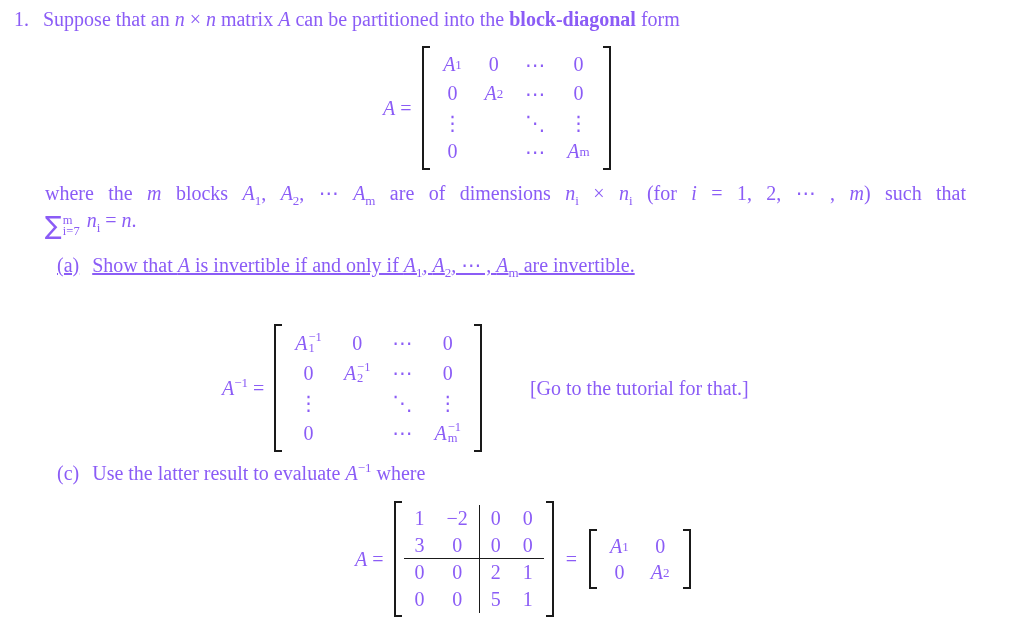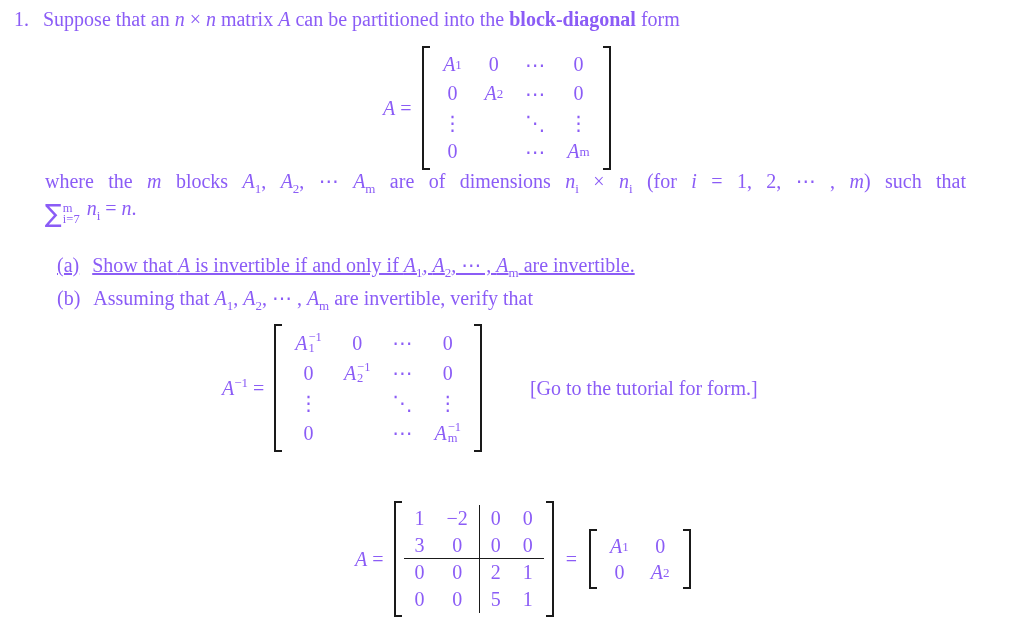--- a/index.html
+++ b/index.html
@@ -17,21 +17,21 @@
        vertical-align:-4px;margin-left:1px;}
   .sum{display:inline-flex;align-items:center;vertical-align:-7px;margin-right:2px;}
   .sigma{font-family:"DejaVu Sans",sans-serif;font-size:25px;line-height:22px;}
   .glyph{font-family:"DejaVu Sans","DejaVu Serif",sans-serif;}
 
   
   .line1{position:absolute;left:14px;top:8px;white-space:nowrap;}
   .num{margin-right:14px;}
   .disp{position:absolute;display:flex;align-items:center;}
   .d1{left:383px;top:46px;}
-  .para{position:absolute;left:45px;top:168px;width:921px;line-height:26px;}
+  .para{position:absolute;left:45px;top:180px;width:921px;line-height:26px;}
   .jline{text-align:justify;text-align-last:justify;}
   .item{position:absolute;white-space:nowrap;}
   .ia{left:57px;top:253px;text-decoration:underline;}
   .ib{left:57px;top:286px;}
   .d2{left:222px;top:324px;}
   .ic{left:57px;top:461px;}
   .d3{left:355px;top:501px;}
   .ilabel{margin-right:13px;}
   .lhs{margin-right:10px;white-space:nowrap;}
   .mid{margin:0 12px;}
@@ -112,23 +112,20 @@
             <span class="top">m</span>
             <span class="bot">i=7</span>
           </span>
         </span> <span class="mi">n</span><sub class="sb">i</sub> = <span class="mi">n</span>.</div>
   </div>
 
   <div class="item ia">
     <span class="ilabel">(a)</span><span>Show that <span class="mi">A</span> is invertible if and only if <span class="mi">A</span><sub class="sb">1</sub>, <span class="mi">A</span><sub class="sb">2</sub>, ⋯ , <span class="mi">A</span><sub class="sb">m</sub> are invertible.</span>
   </div>
 
-  <div class="item ib">
-    <span class="ilabel">(b)</span><span>Assuming that <span class="mi">A</span><sub class="sb">1</sub>, <span class="mi">A</span><sub class="sb">2</sub>, ⋯ , <span class="mi">A</span><sub class="sb">m</sub> are invertible, verify that</span>
-  </div>
 
   <div class="disp d2">
     <span class="lhs"><span class="mi">A</span><sup class="sp">−1</sup> =</span>
     <span class="matrix" style="--rh:30px">
       <span class="brk l"></span>
       <span class="mgrid" style="grid-template-columns: repeat(4, auto);">
           <span class="cell">
             <span class="mi">A</span>
             <span class="stk">
               <span class="top">−1</span>
@@ -170,23 +167,26 @@
           <span class="cell">
             <span class="mi">A</span>
             <span class="stk">
               <span class="top">−1</span>
               <span class="bot">m</span>
             </span>
           </span>
         </span>
       <span class="brk r"></span>
     </span>
-    <span class="note">[Go to the tutorial for form.]</span>
-  </div>
-
+    <span class="note">[Go to the tutorial for that.]</span>
+  </div>
+
+  <div class="item ic">
+    <span class="ilabel">(c)</span><span>Use the latter result to evaluate <span class="mi">A</span><sup class="sp">−1</sup> where</span>
+  </div>
 
   <div class="disp d3">
     <span class="lhs"><span class="mi">A</span> =</span>
     <span class="matrix" style="--rh:27px">
       <span class="brk l"></span>
       <span class="mgrid" style="grid-template-columns: repeat(4, auto);">
           <span class="cell">1</span>
           <span class="cell pr">−2</span>
           <span class="cell">0</span>
           <span class="cell">0</span>

